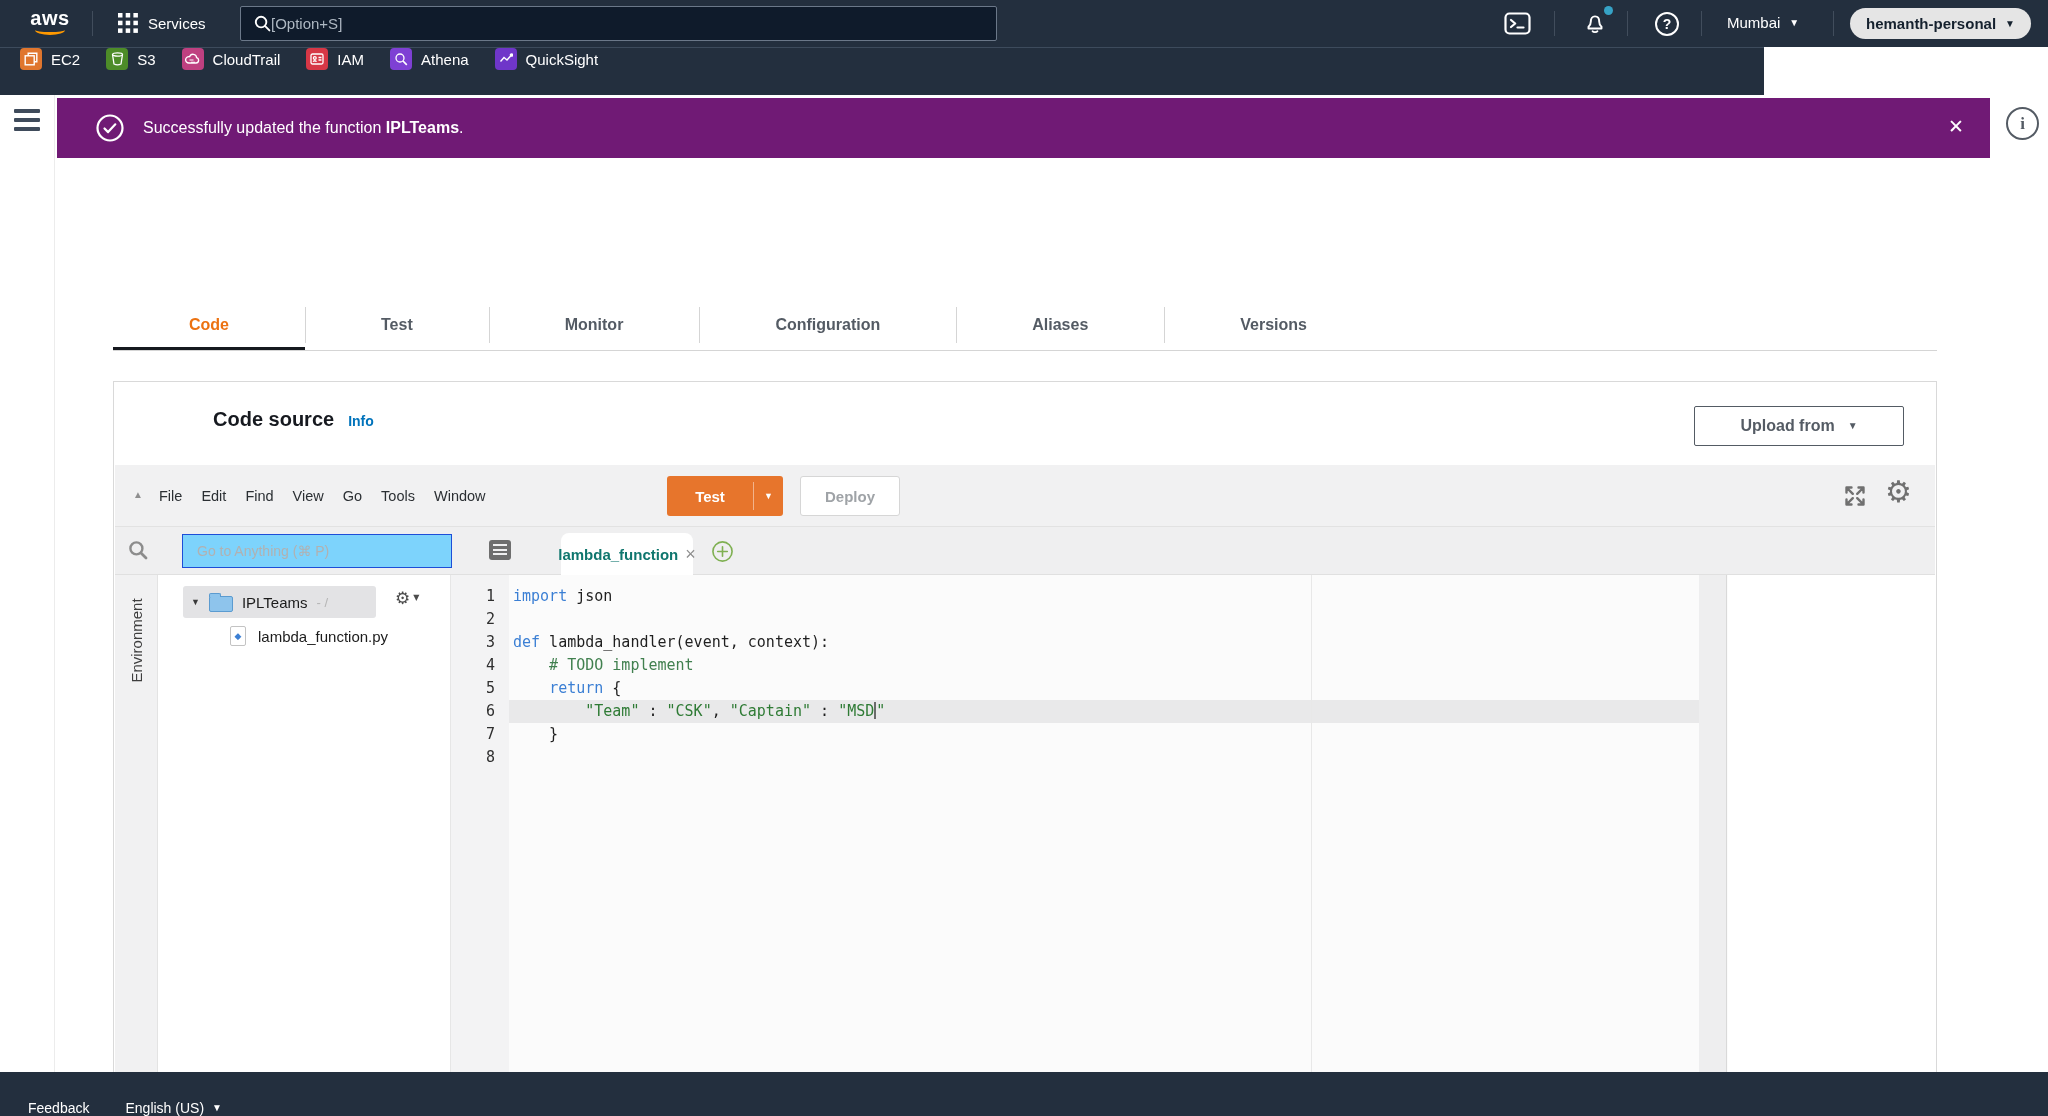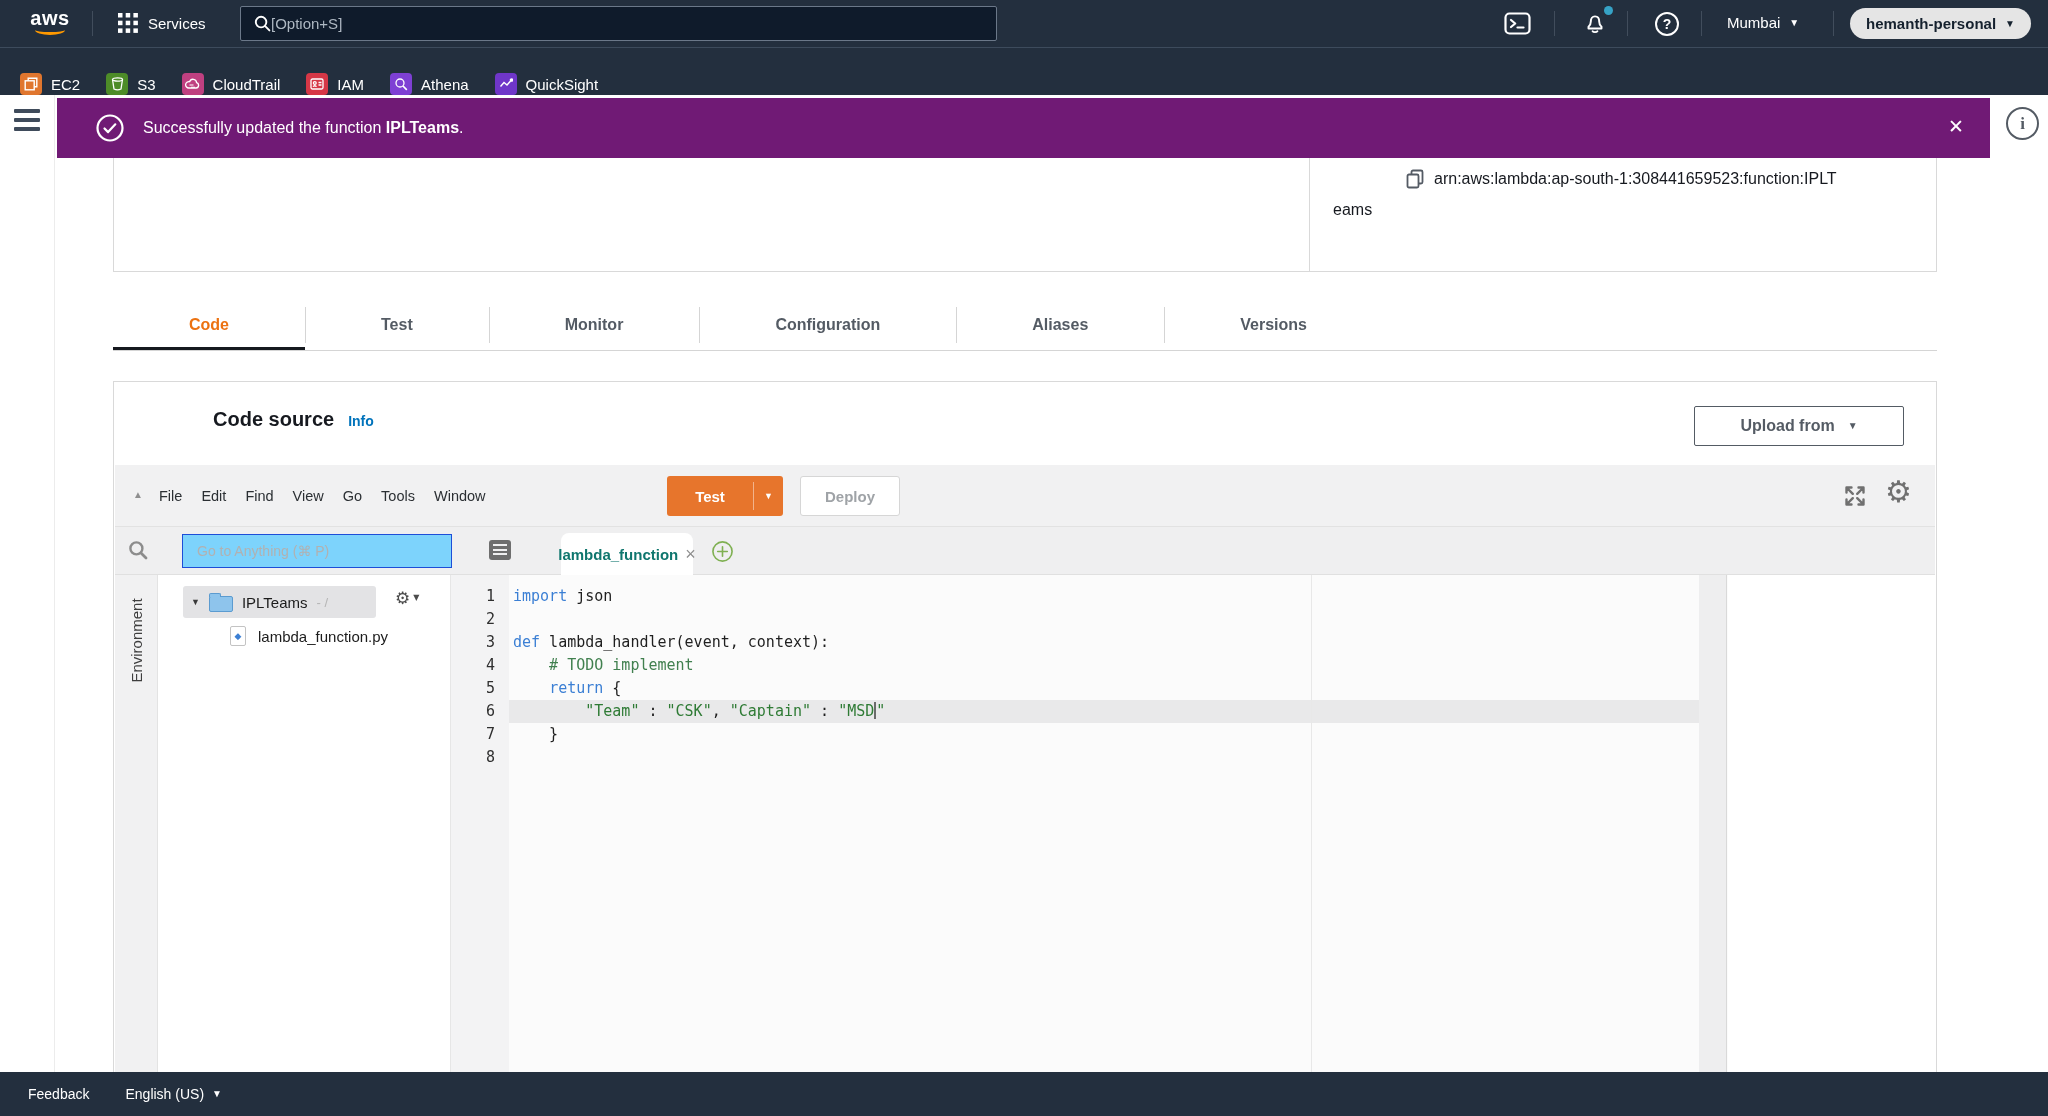--- a/index.html
+++ b/index.html
@@ -20,22 +20,22 @@
   .nav-search input { flex:1; background:transparent; border:none; outline:none; color:#e7eaee;
        font-style:italic; font-size:15.5px; margin-left:11px; font-family:"Liberation Sans",sans-serif; }
   .nav-search input::placeholder { color:#aeb8c2; }
   .nav-shortcut { color:#aeb8c2; font-size:15px; }
   .account-pill { position:absolute; left:1850px; top:8px; width:181px; height:31px; background:#e5e5e5;
        border-radius:16px; display:flex; align-items:center; justify-content:center; gap:9px;
        color:#15212e; font-size:15px; font-weight:bold; cursor:pointer; }
   .caret-down { font-size:10px; line-height:1; }
 
   
-  .favbar { position:absolute; left:0; top:47px; width:2048px; height:48px; background:#232f3e;
-       border-top:1px solid #3d4b5c; display:flex; align-items:flex-end; padding-left:20px; gap:26px; }
+  .favbar { position:absolute; left:0; top:47px; width:1764px; height:48px; background:#232f3e;
+       border-top:1px solid #3d4b5c; display:flex; align-items:flex-start; padding-left:20px; gap:26px; }
   .fav-item { display:flex; align-items:center; gap:9px; cursor:pointer; }
   .fav-icon { width:22px; height:22px; border-radius:4px; display:flex; align-items:center; justify-content:center; }
   .fav-label { color:#fff; font-size:15px; font-weight:500; }
 
   
   .left-rail { position:absolute; left:0; top:95px; width:55px; height:977px; background:#fff; border-right:1px solid #ececec; }
   .hamburger { position:absolute; left:14px; top:14px; width:26px; cursor:pointer; }
   .hamburger span { display:block; width:26px; height:3.5px; background:#3f4b5b; border-radius:1px; margin-bottom:5.5px; }
 
   
@@ -142,21 +142,21 @@
   .tok-str { color:var(--str,#2f7b35); }
   .tok-com { color:var(--com,#41804f); }
   .caret-cursor { display:inline-block; width:2px; height:17px; background:#6b6b6b; vertical-align:-3px; }
   .active-band { position:absolute; left:336px; width:1248px; height:23px; background:#e9e9ea; z-index:0; }
   .print-margin { position:absolute; left:1196px; top:0; bottom:0; width:1px; background:#e8e8e8; }
   .scroll-strip { position:absolute; left:1584px; top:0; bottom:0; width:28px; background:#eeeeef; border-right:1px solid #d9d9d9; }
   .right-pane { position:absolute; left:1613px; right:0; top:0; bottom:0; background:#fff; }
 
   
   .footer { position:absolute; left:0; top:1072px; width:2048px; height:44px; background:#232f3e;
-       display:flex; align-items:center; color:#fff; font-size:14px; }
+       display:flex; align-items:flex-end; color:#fff; font-size:14px; }
   .footer .f-left { display:flex; align-items:center; gap:36px; margin-left:28px; }
   .footer .f-right { margin-left:auto; margin-right:28px; display:flex; align-items:center; gap:40px; }
   .f-link { cursor:pointer; display:flex; align-items:center; gap:8px; }
 </style>
 </head>
 <body>
 
 <div class="page">
 
   <div class="nav">
@@ -299,31 +299,20 @@
     <span class="banner-text">
       <span>Successfully updated the function </span><b>IPLTeams</b><span>.</span>
     </span>
     <span class="banner-close">✕</span>
   </div>
 
   <div class="info-btn">
       <span>i</span>
     </div>
 
-  <div class="arn-card">
-    <div class="arn-divider"></div>
-    <div class="arn-line1">
-      <svg width="18" height="20" viewBox="0 0 18 20">
-        <rect x="5.5" y="1.5" width="11" height="13" rx="1.5" fill="#fff" stroke="#545b64" stroke-width="1.8"></rect>
-        <rect x="1.5" y="5.5" width="11" height="13" rx="1.5" fill="#fff" stroke="#545b64" stroke-width="1.8"></rect>
-      </svg>
-      <span>arn:aws:lambda:ap-south-1:308441659523:function:IPLT</span>
-    </div>
-    <div class="arn-line2">eams</div>
-  </div>
 
   <div class="tabs">
       <div class="tab active">
         <span style="color: rgb(236, 114, 17);">Code</span>
       </div>
       <div class="tab">
         <span>Test</span>
       </div>
       <div class="tab">
         <span>Monitor</span>

